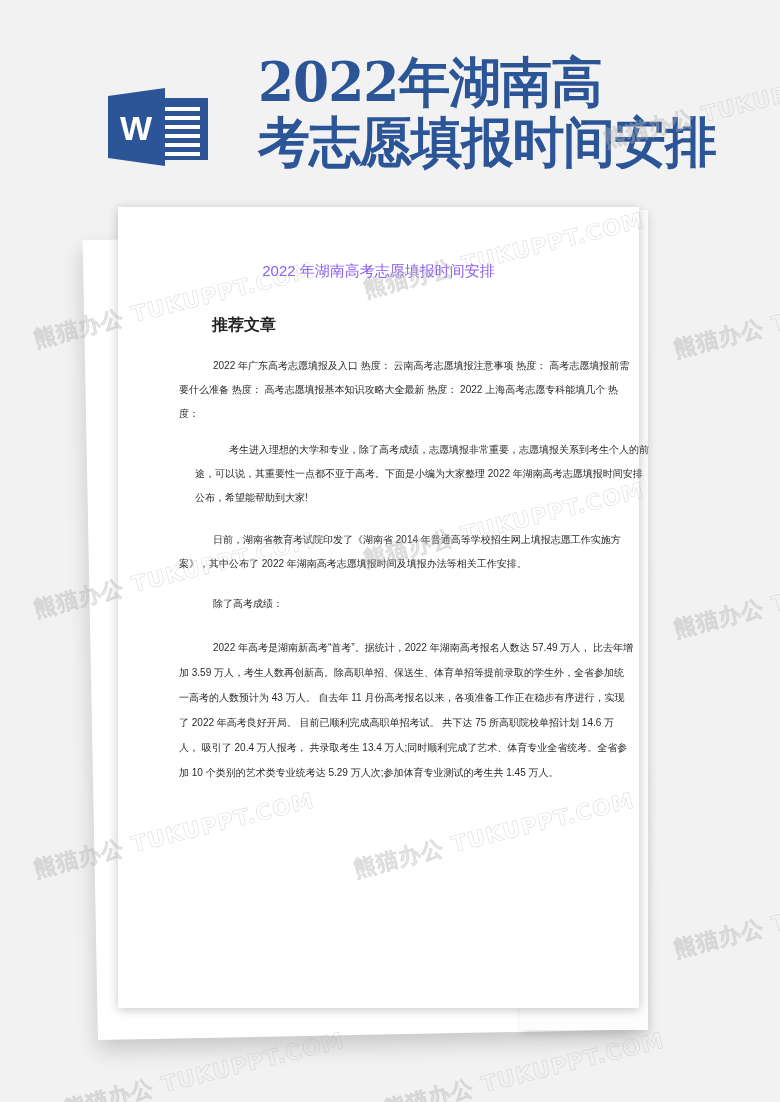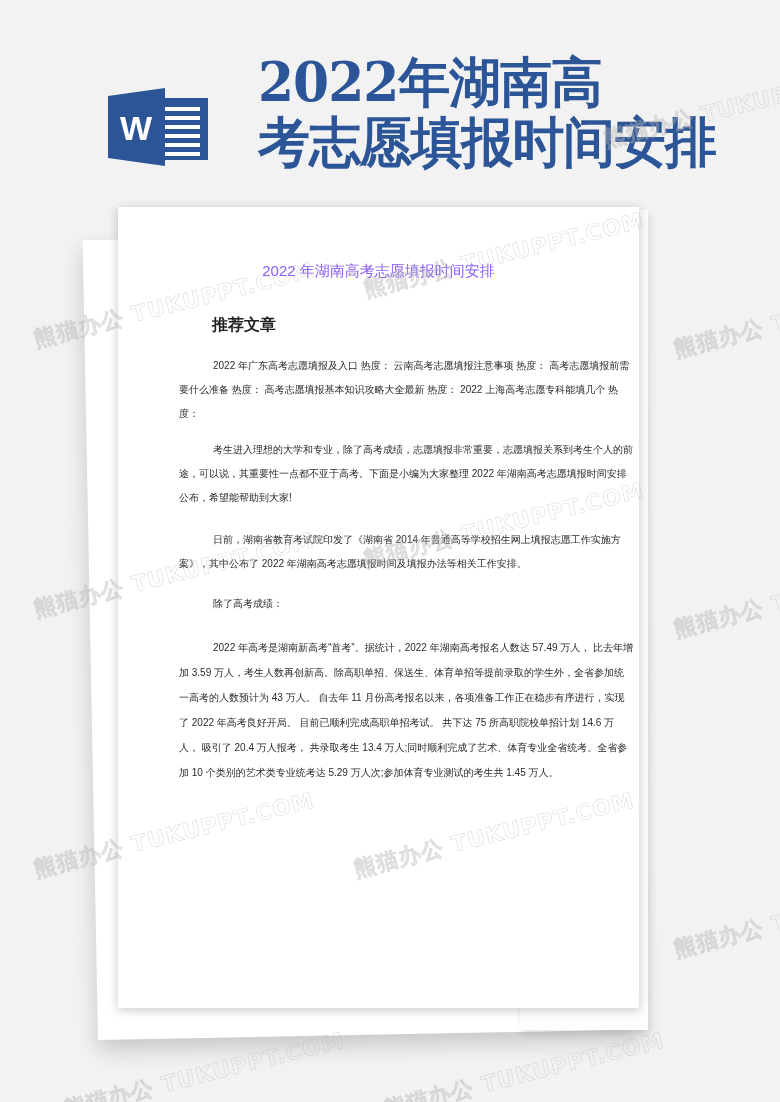--- a/index.html
+++ b/index.html
@@ -50,21 +50,21 @@
       position: absolute; left: 94px; top: 108px;
       font-size: 16px; font-weight: bold; color: #222;
     }
     .para {
       position: absolute; left: 61px; width: 455px;
       font-size: 10px; line-height: 24px; color: #2a2a2a;
       text-indent: 34px;
       font-family: "Liberation Sans", "DejaVu Sans", sans-serif;
     }
     .p1 { top: 147px; }
-    .p2 { top: 231px; }
+    .p2 { top: 231px; margin-left: 16px; }
     .p3 { top: 321px; }
     .p4 { top: 385px; }
     .p5 { top: 428px; line-height: 25px; }
 
     
     .wm {
       position: absolute; font-size: 22px; font-weight: bold;
       color: transparent; -webkit-text-stroke: 0.6px rgba(180,180,180,0.45);
       transform: rotate(-14deg); white-space: nowrap; pointer-events: none;
       letter-spacing: 1px;

